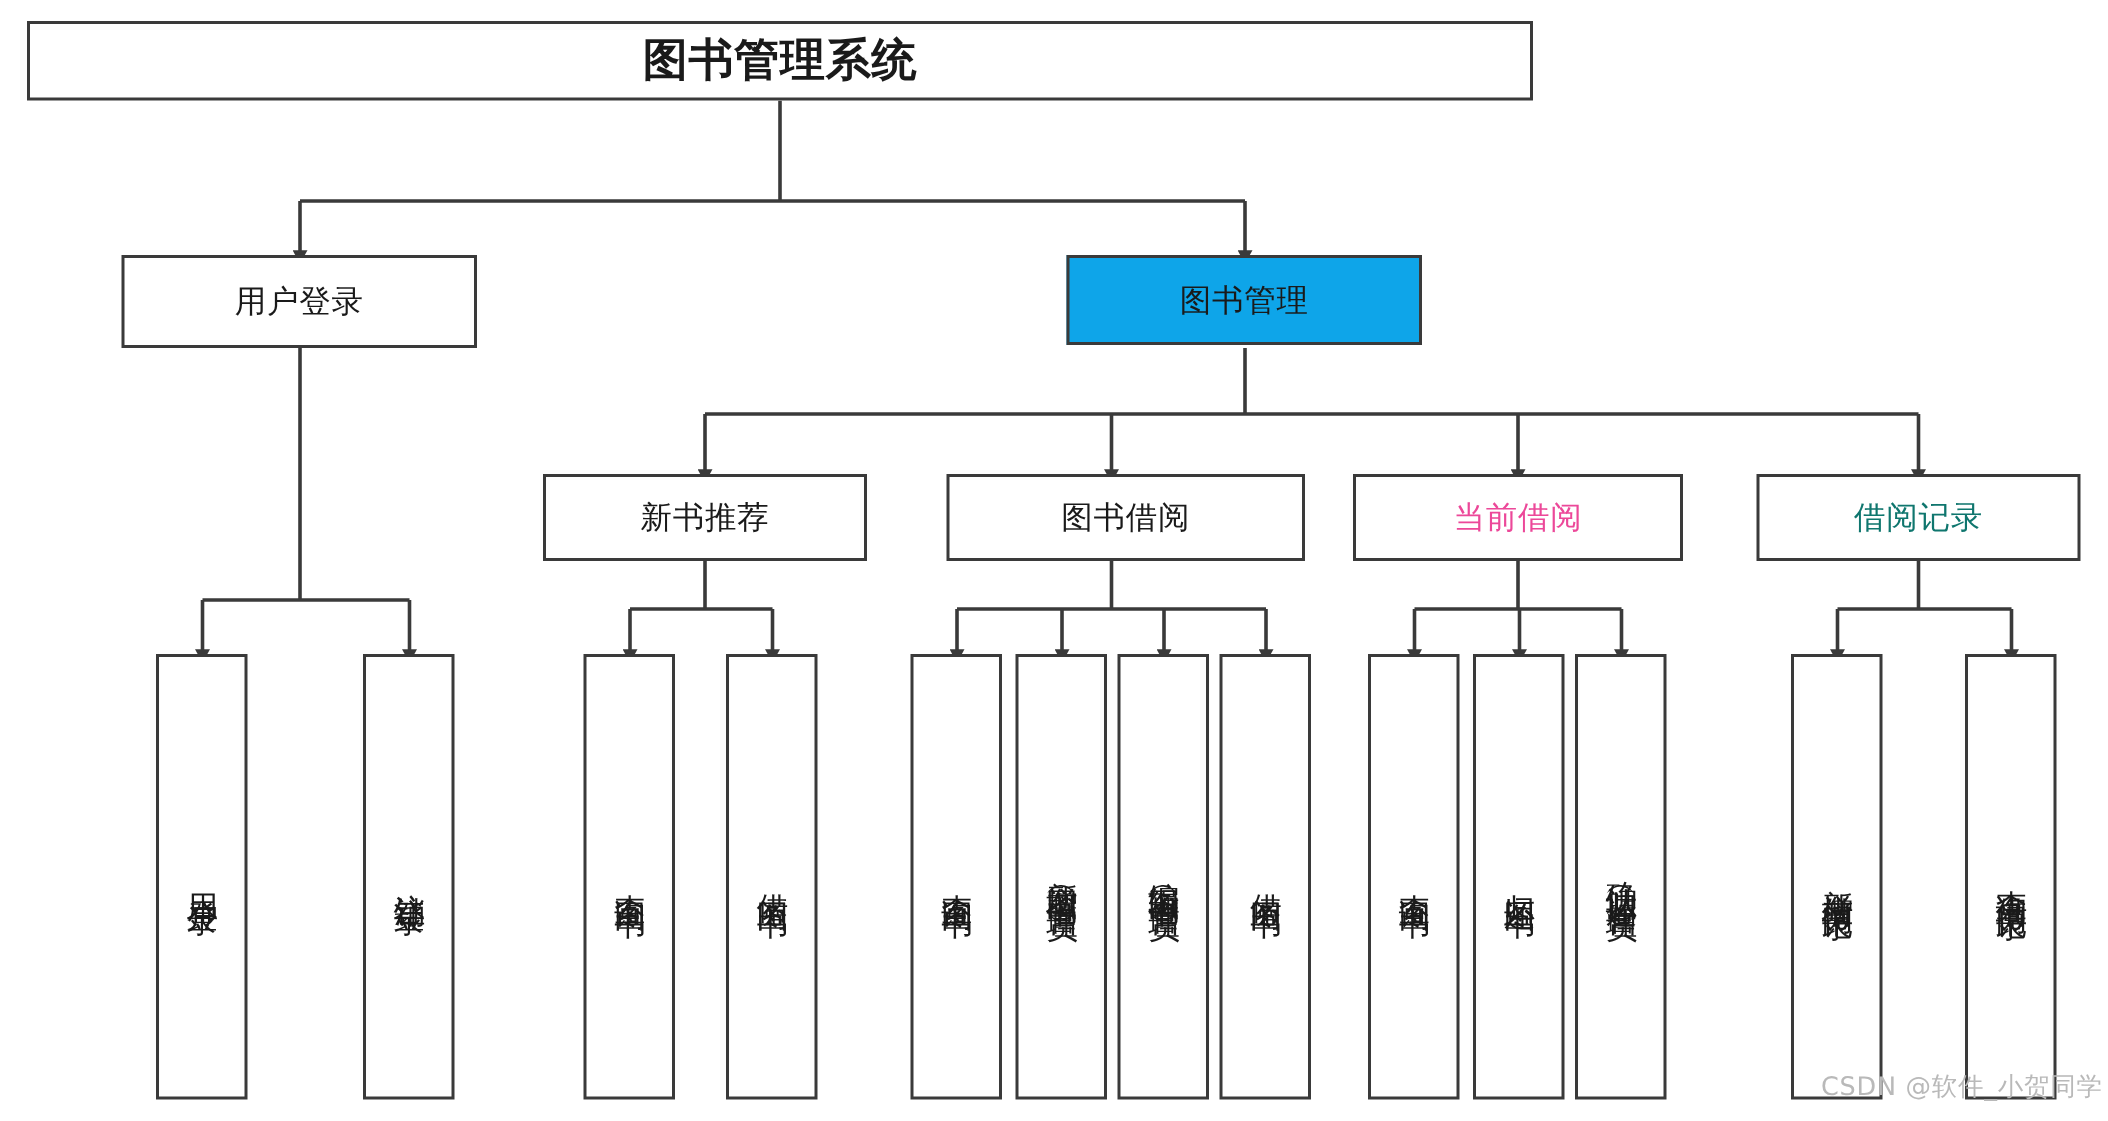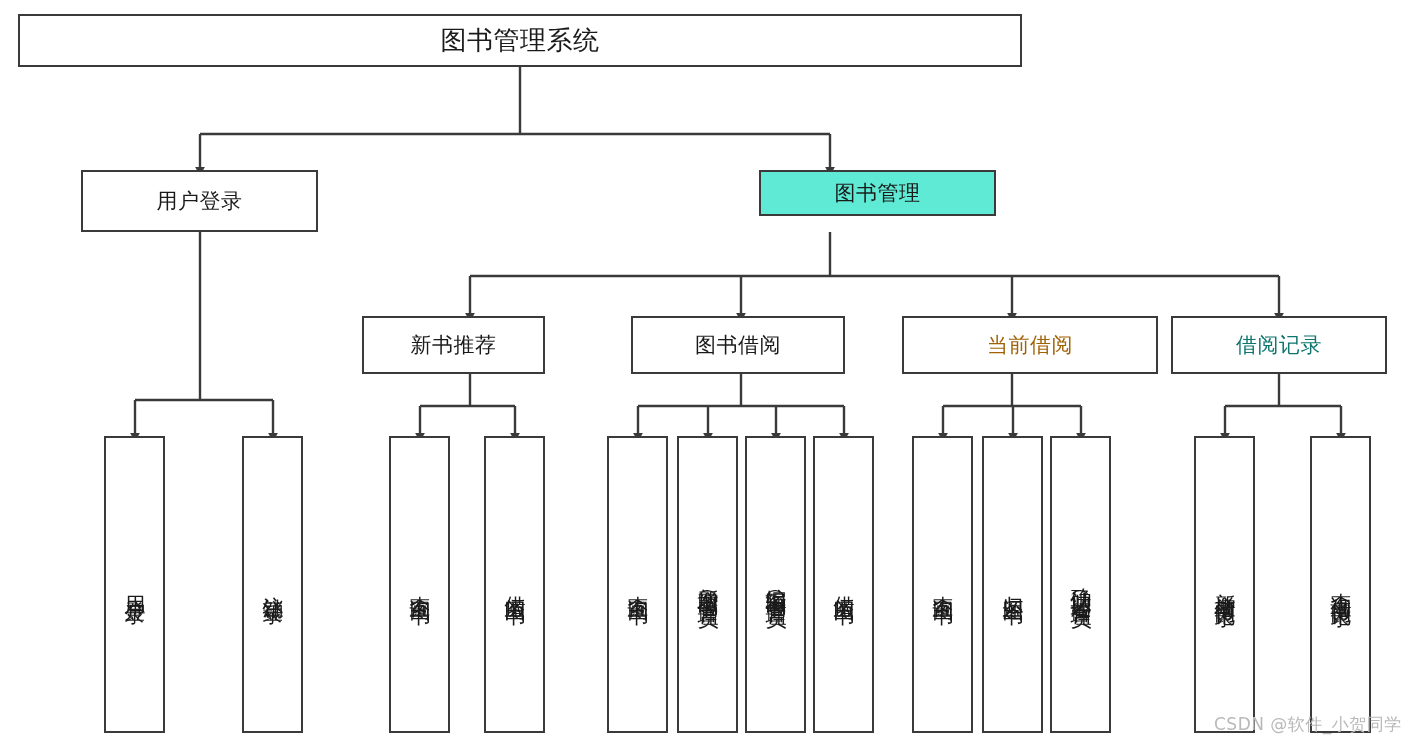--- a/index.html
+++ b/index.html
@@ -41,21 +41,22 @@
     text-align: center;
     line-height: 1.18;
   }
   
   .node.horiz .label {
     writing-mode: horizontal-tb;
     font-size: 21px;
     letter-spacing: 0.5px;
   }
   .node.root .label {
-    font-size: 26px;
+    font-size: 30px;
+    font-weight: bold;
   }
   
   .node.vert {
     padding: 6px 0;
   }
   .node.vert .label {
     writing-mode: vertical-rl;
     text-orientation: upright;
     font-size: 21px;
     letter-spacing: 3px;
@@ -122,30 +123,30 @@
       </g>
   </svg>
 
   <div id="nodes">
       <div class="node horiz root" style="left: 18px; top: 14px; width: 1004px; height: 53px; border-color: rgb(58, 58, 58); background: rgb(255, 255, 255); color: rgb(26, 26, 26);">
         <span class="label">图书管理系统</span>
       </div>
       <div class="node horiz" style="left: 81px; top: 170px; width: 237px; height: 62px; border-color: rgb(58, 58, 58); background: rgb(255, 255, 255); color: rgb(26, 26, 26);">
         <span class="label">用户登录</span>
       </div>
-      <div class="node horiz" style="left: 711px; top: 170px; width: 237px; height: 46px; border-color: rgb(58, 58, 58); background: #5eead4; color: rgb(26, 26, 26); margin-left: 48px;">
+      <div class="node horiz" style="left: 711px; top: 170px; width: 237px; height: 60px; border-color: rgb(58, 58, 58); background: #0ea5e9; color: rgb(26, 26, 26);">
         <span class="label">图书管理</span>
       </div>
-      <div class="node horiz" style="left: 362px; top: 316px; width: 183px; height: 58px; border-color: rgb(58, 58, 58); background: rgb(255, 255, 255); color: rgb(26, 26, 26);">
+      <div class="node horiz" style="left: 362px; top: 316px; width: 216px; height: 58px; border-color: rgb(58, 58, 58); background: rgb(255, 255, 255); color: rgb(26, 26, 26);">
         <span class="label">新书推荐</span>
       </div>
-      <div class="node horiz" style="left: 631px; top: 316px; width: 214px; height: 58px; border-color: rgb(58, 58, 58); background: rgb(255, 255, 255); color: rgb(26, 26, 26);">
+      <div class="node horiz" style="left: 631px; top: 316px; width: 239px; height: 58px; border-color: rgb(58, 58, 58); background: rgb(255, 255, 255); color: rgb(26, 26, 26);">
         <span class="label">图书借阅</span>
       </div>
-      <div class="node horiz" style="left: 902px; top: 316px; width: 256px; height: 58px; border-color: rgb(58, 58, 58); background: rgb(255, 255, 255); color: #a16207;">
+      <div class="node horiz" style="left: 902px; top: 316px; width: 220px; height: 58px; border-color: rgb(58, 58, 58); background: rgb(255, 255, 255); color: #ec4899;">
         <span class="label">当前借阅</span>
       </div>
       <div class="node horiz" style="left: 1171px; top: 316px; width: 216px; height: 58px; border-color: rgb(58, 58, 58); background: rgb(255, 255, 255); color: #0f766e;">
         <span class="label">借阅记录</span>
       </div>
       <div class="node vert" style="left: 104px; top: 436px; width: 61px; height: 297px; border-color: rgb(58, 58, 58); background: rgb(255, 255, 255); color: rgb(26, 26, 26);">
         <span class="label">用户登录</span>
       </div>
       <div class="node vert" style="left: 242px; top: 436px; width: 61px; height: 297px; border-color: rgb(58, 58, 58); background: rgb(255, 255, 255); color: rgb(26, 26, 26);">
         <span class="label">注销登录</span>

